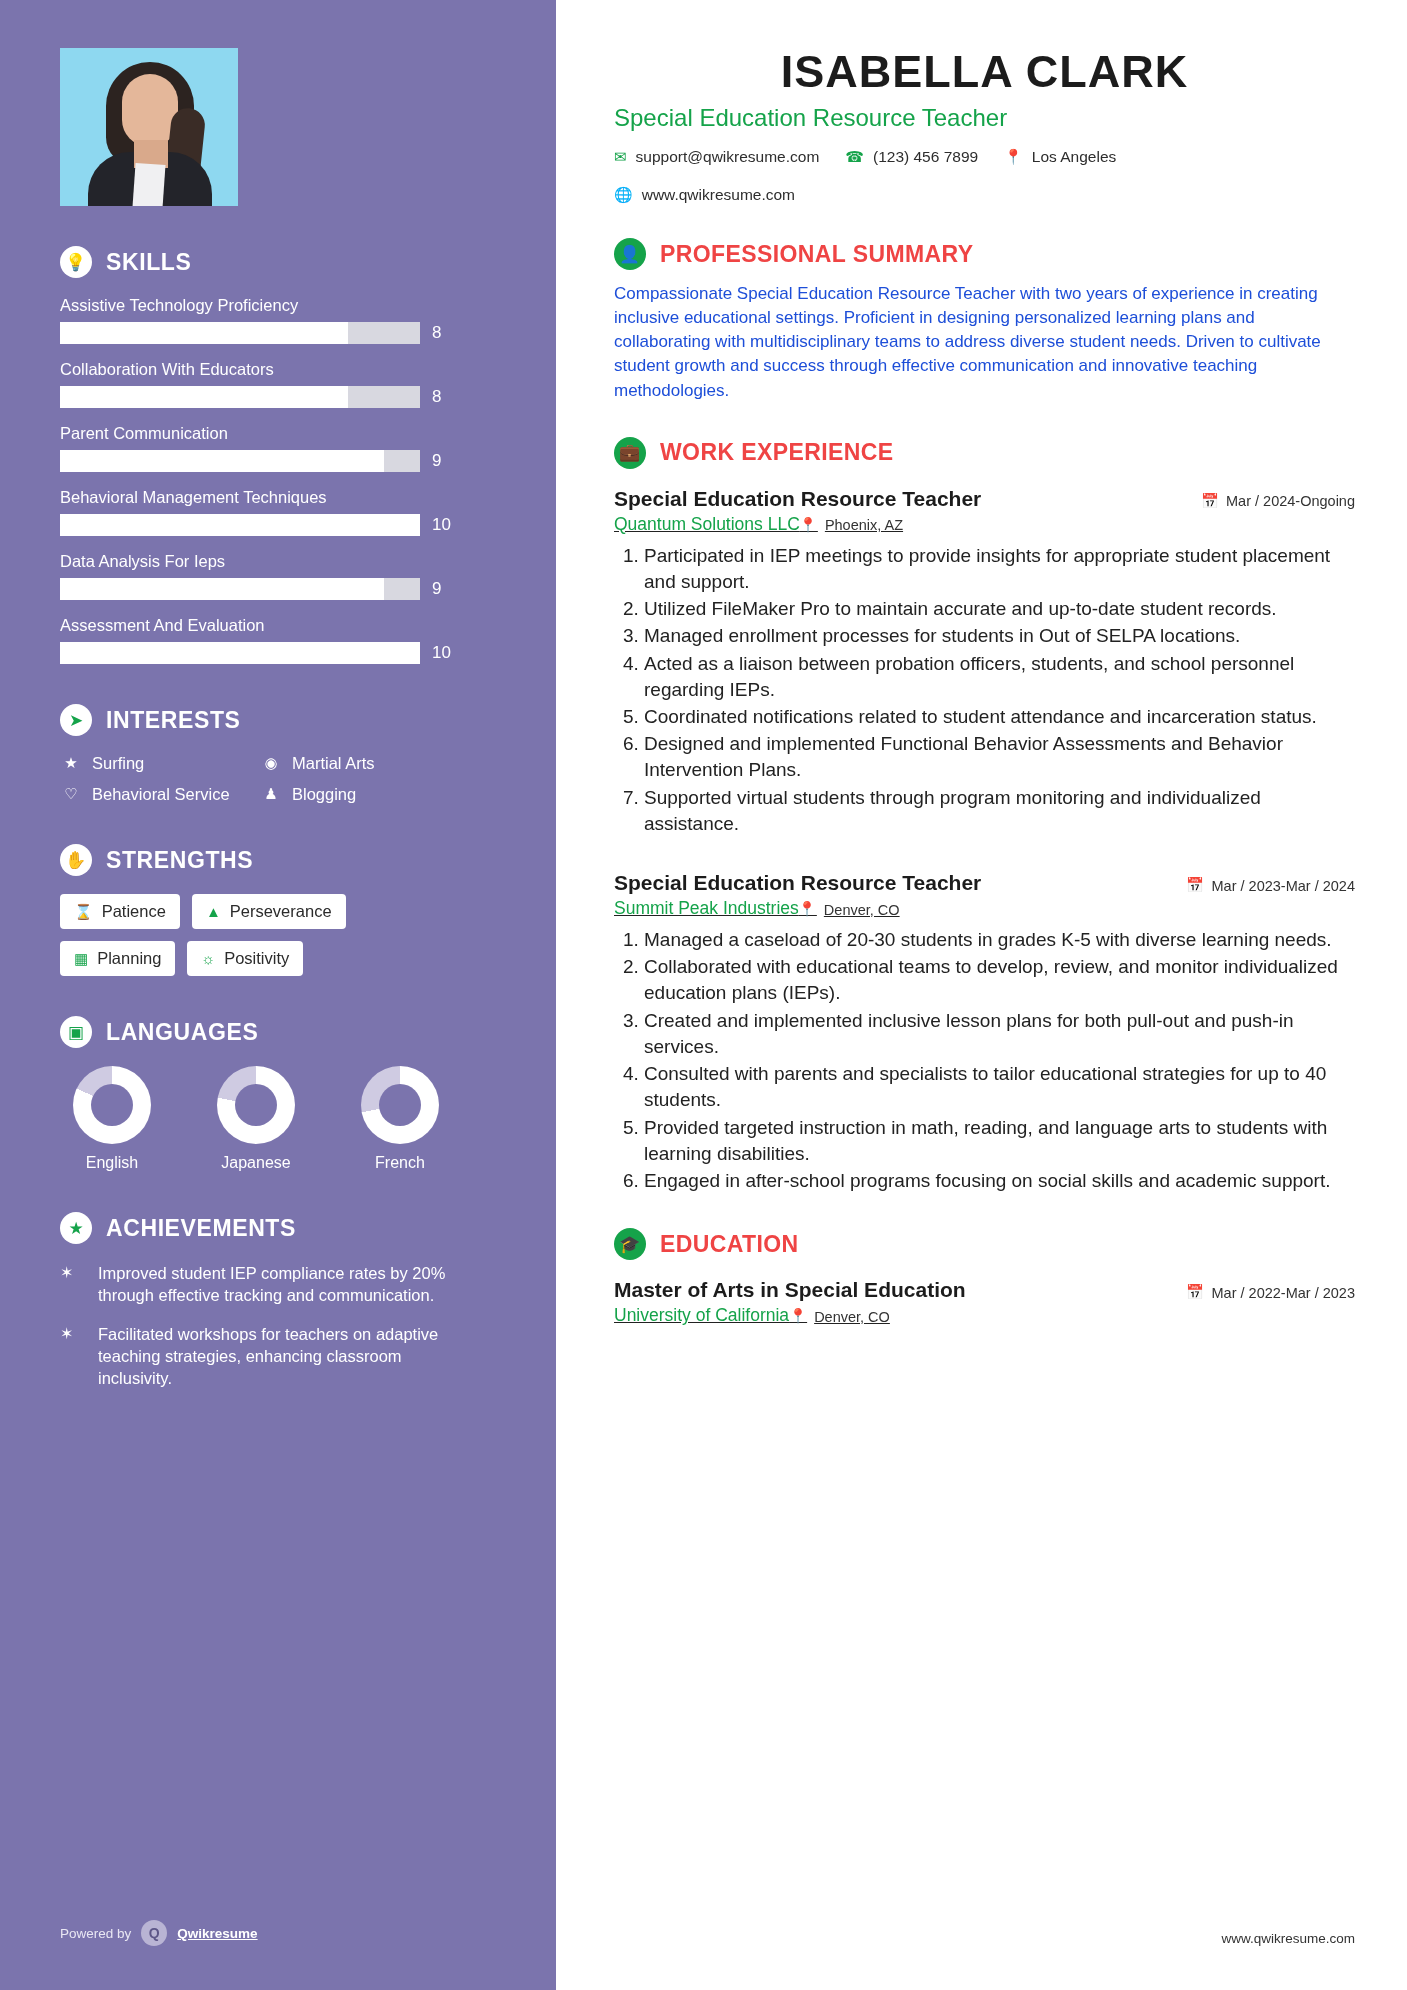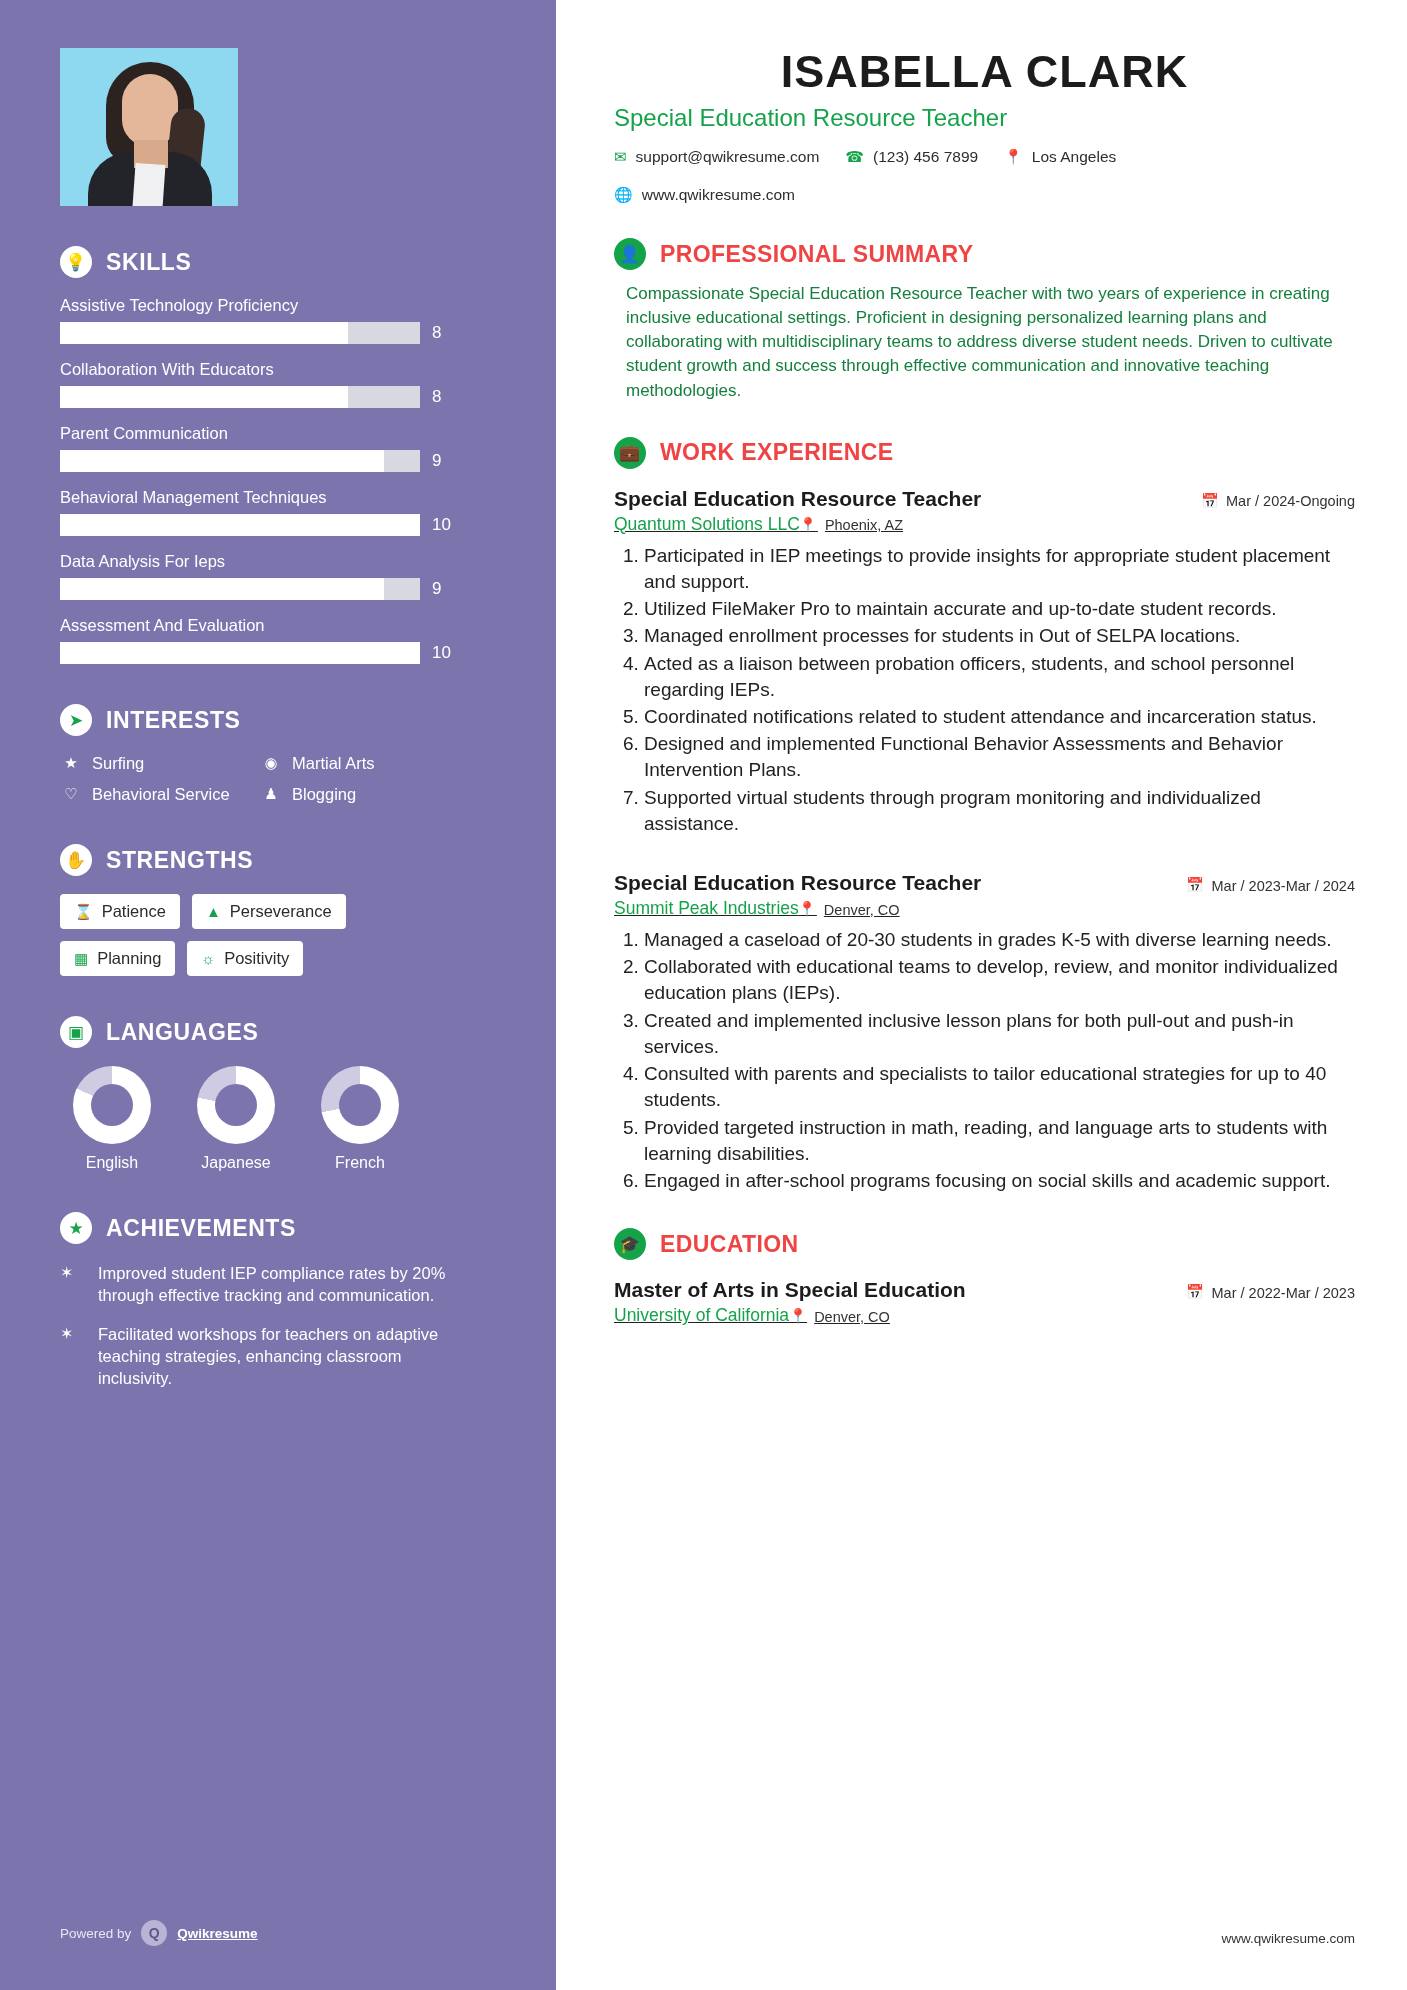--- a/index.html
+++ b/index.html
@@ -147,21 +147,21 @@
     padding: 8px 14px;
     font-size: 16.5px;
     display: flex;
     align-items: center;
     gap: 9px;
   }
   .strength .gi { color: #15a34a; font-size: 15px; }
 
   .lang-row {
     display: flex;
-    gap: 20px;
+    gap: 40px;
     margin-top: 18px;
   }
   .lang { width: 104px; text-align: center; }
   .donut {
     width: 78px; height: 78px;
     margin: 0 auto;
     border-radius: 50%;
     position: relative;
   }
   .donut::after {
@@ -253,23 +253,23 @@
   .sec-head h2 {
     margin: 0;
     font-size: 23px;
     font-weight: bold;
     letter-spacing: 0.4px;
     color: #ef4444;
   }
   .summary {
     font-size: 17px;
     line-height: 1.42;
-    margin: 12px;
+    margin: 0;
     max-width: 740px;
-    color: #15803d;
+    color: #1d4ed8;
   }
 
   .job { margin-top: 18px; }
   .job-top {
     display: flex;
     justify-content: space-between;
     align-items: baseline;
   }
   .job-title { font-size: 21px; font-weight: bold; color: #1c1c1c; }
   .job-meta { font-size: 14.5px; color: #333; display: flex; align-items: center; gap: 7px; }

